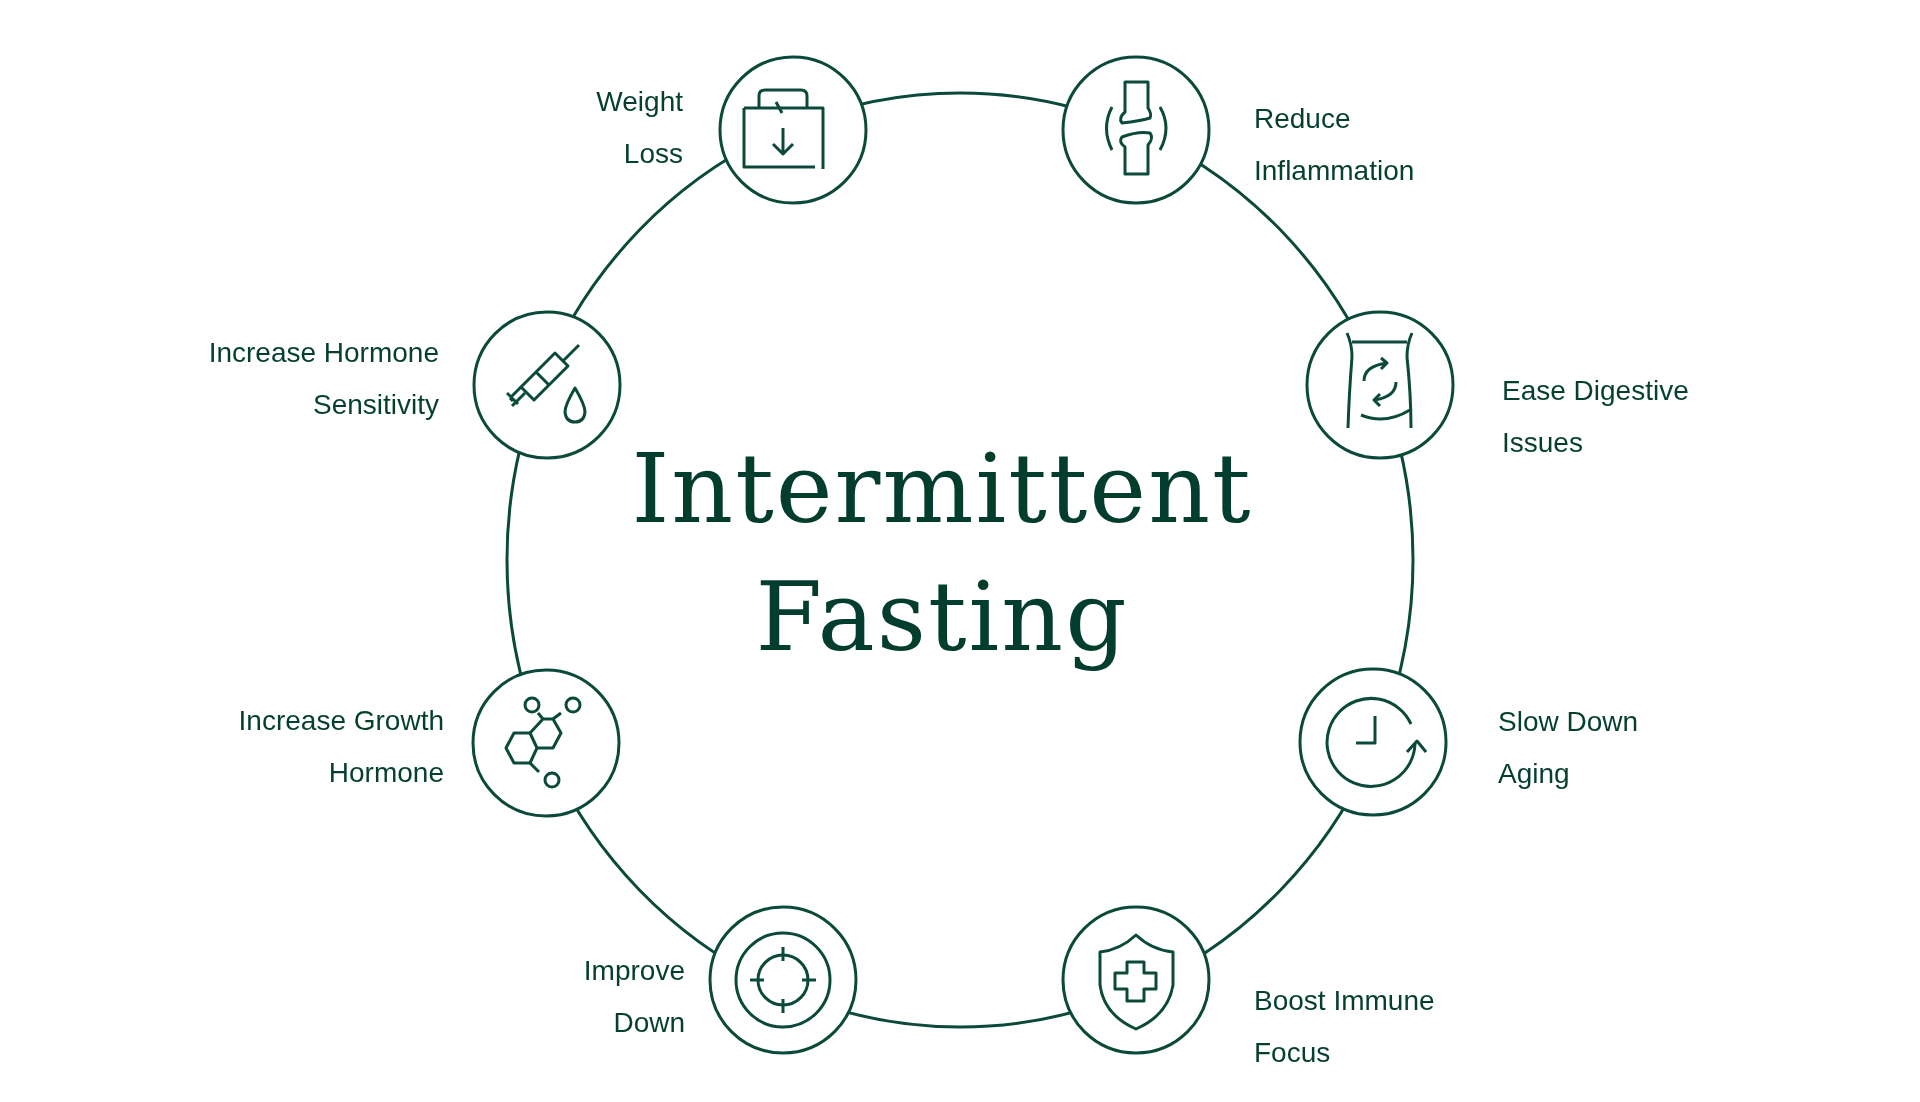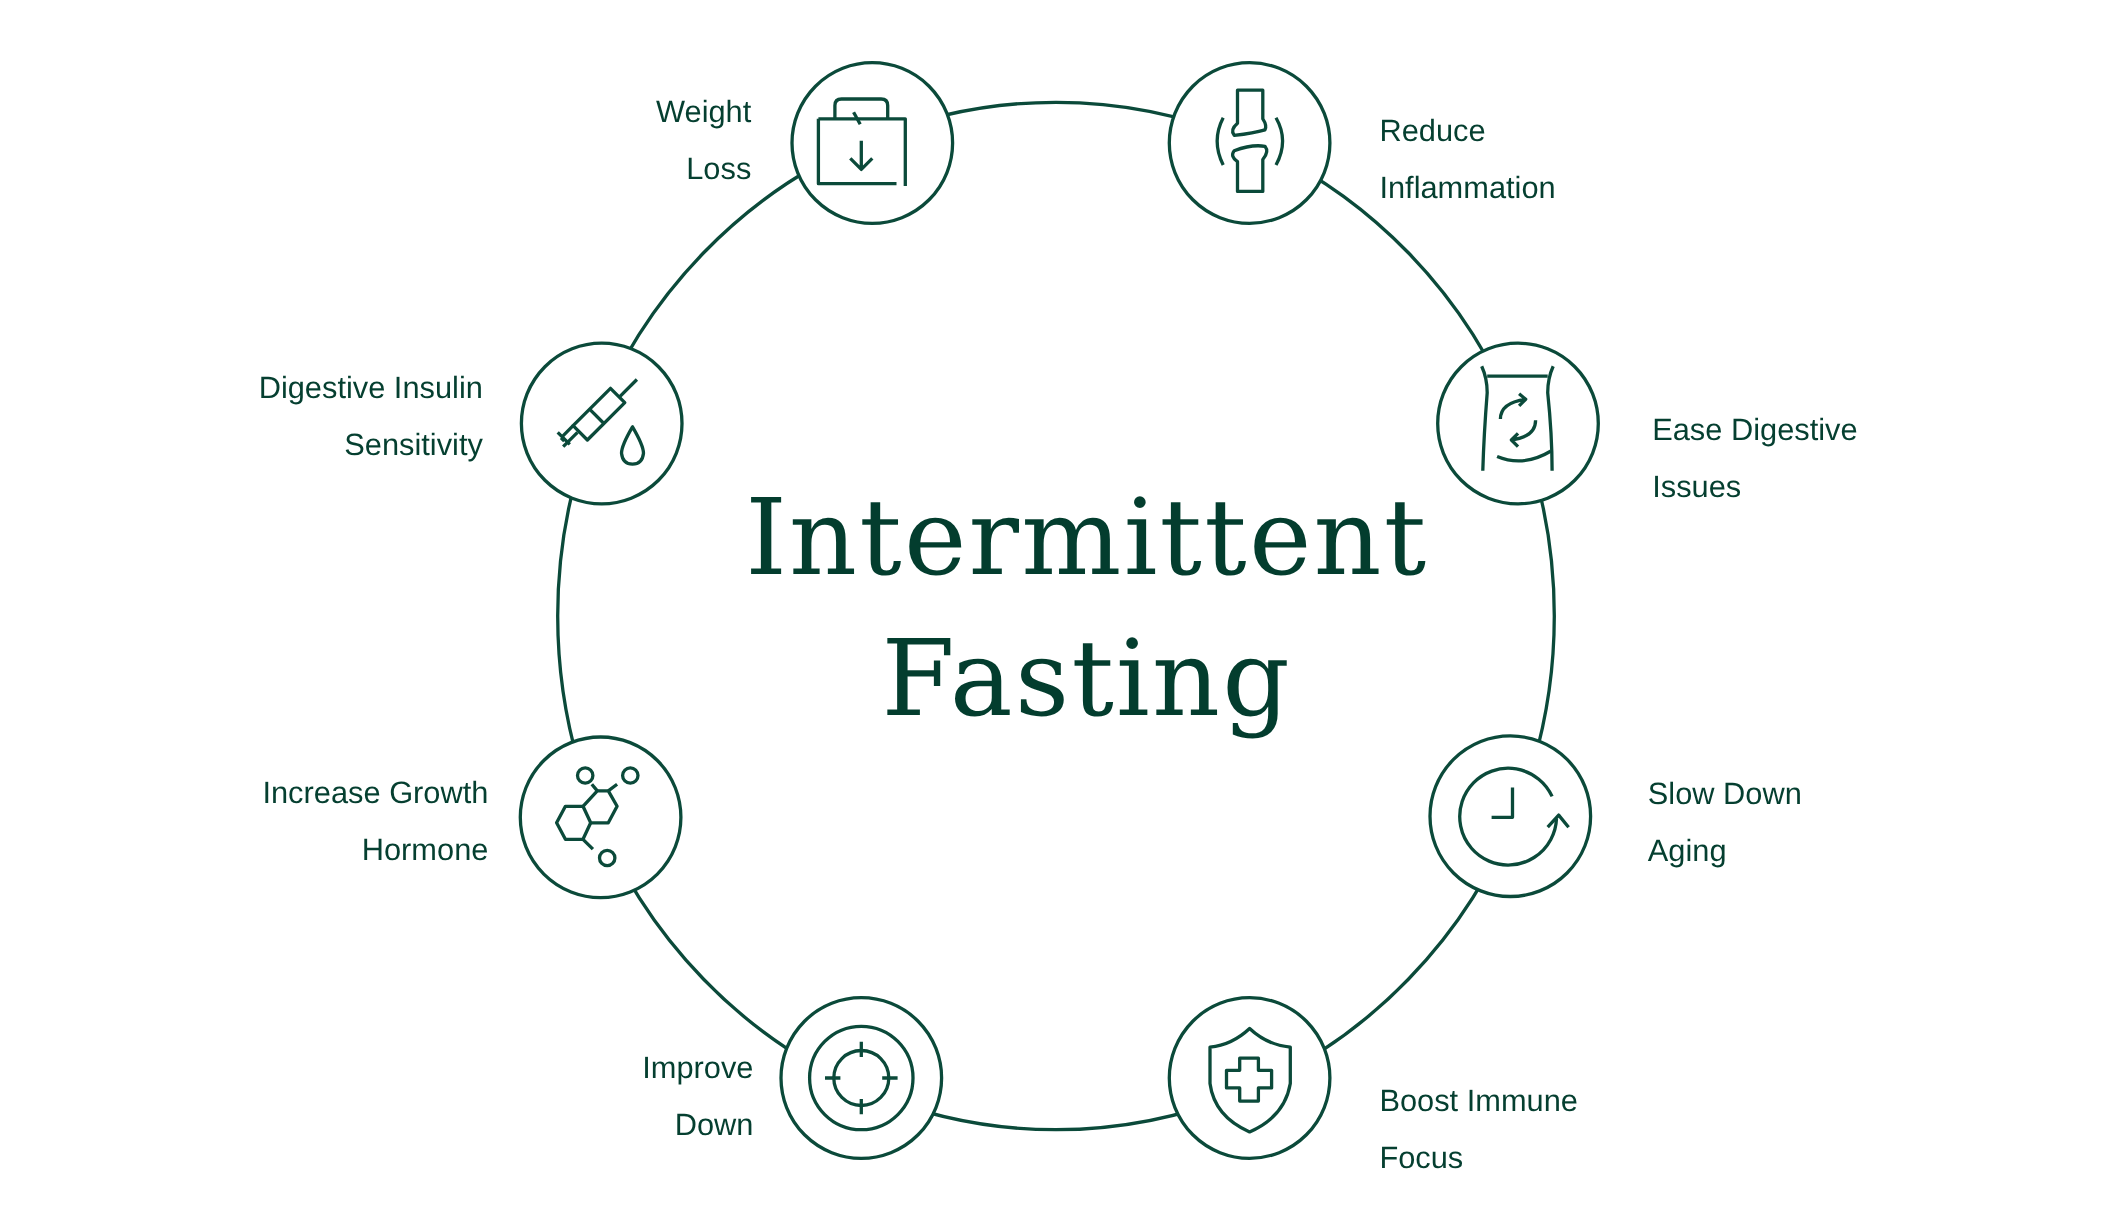--- a/index.html
+++ b/index.html
@@ -3,21 +3,21 @@
   <meta charset="utf-8">
   <style>
     html, body { margin: 0; padding: 0; background: #ffffff; }
     body { width: 1920px; height: 1102px; position: relative; overflow: hidden; }
     .stage { position: absolute; left: 0; top: 0; width: 1920px; height: 1102px; }
     svg.diagram { position: absolute; left: 0; top: 0; }
     .ring { fill: none; stroke: #0b4a3a; stroke-width: 3; }
     .node { fill: #ffffff; stroke: #0b4a3a; stroke-width: 3; }
     .ico { fill: none; stroke: #0b4a3a; stroke-width: 3; stroke-linecap: butt; stroke-linejoin: round; }
     .title {
-      position: absolute; left: 578px; width: 820px; text-align: center;
+      position: absolute; left: 532px; width: 820px; text-align: center;
       font-family: "DejaVu Serif", "Liberation Serif", serif;
       color: #033d2e; font-size: 96px; line-height: 128px; letter-spacing: 2px;
     }
     .title.l1 { top: 425px; }
     .title.l2 { top: 553px; }
     .label {
       position: absolute; font-family: "Liberation Sans", sans-serif;
       font-size: 28px; line-height: 52px; color: #053f30; white-space: nowrap;
     }
     .label div { display: block; }
@@ -133,17 +133,17 @@
     <div>Improve</div>
     <div>Down</div>
   </div>
 
   <div class="label left" style="right:1476px; top:695px;">
     <div>Increase Growth</div>
     <div>Hormone</div>
   </div>
 
   <div class="label left" style="right:1481px; top:327px;">
-    <div>Digestive Insulin</div>
+    <div>Increase Hormone</div>
     <div>Sensitivity</div>
   </div>
 
 </div>
 
 </body></html>

